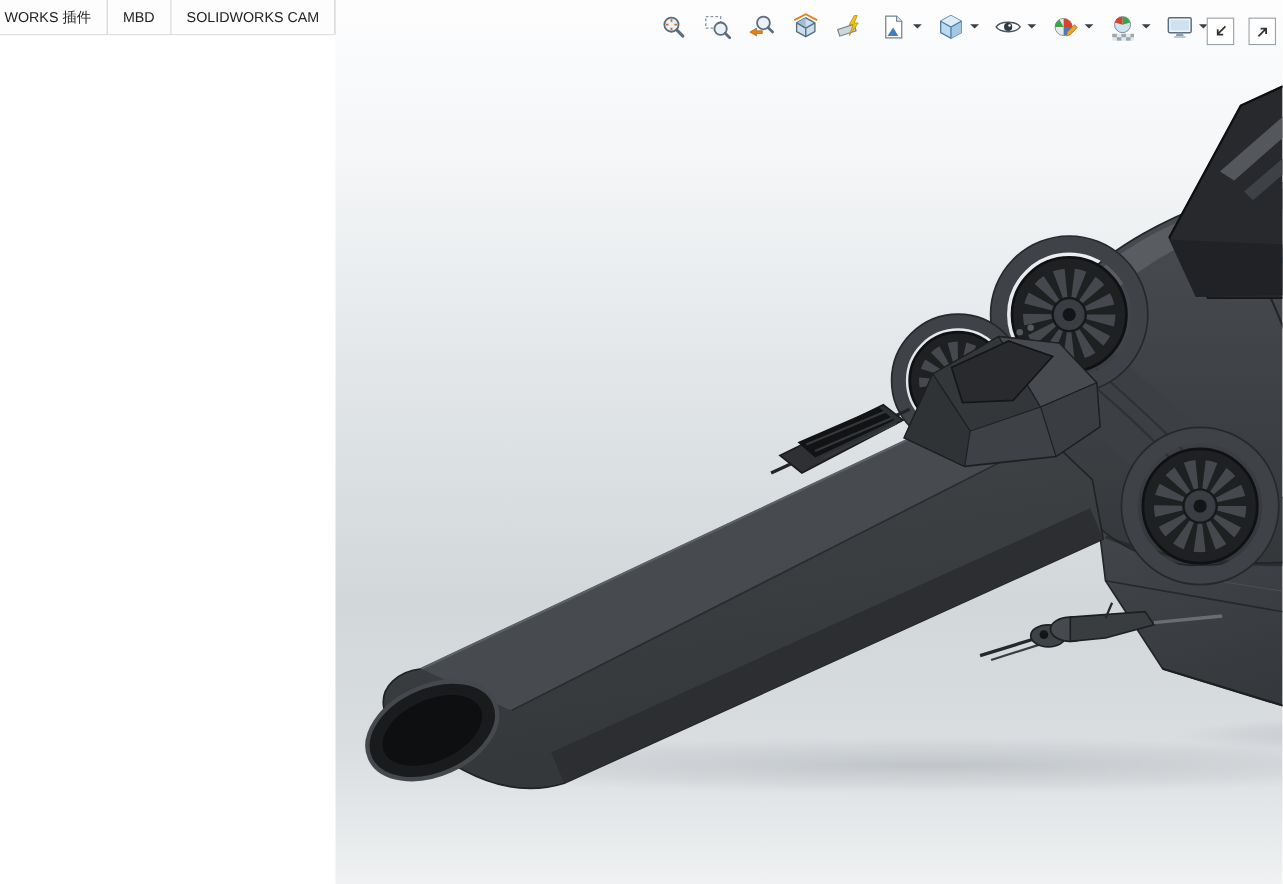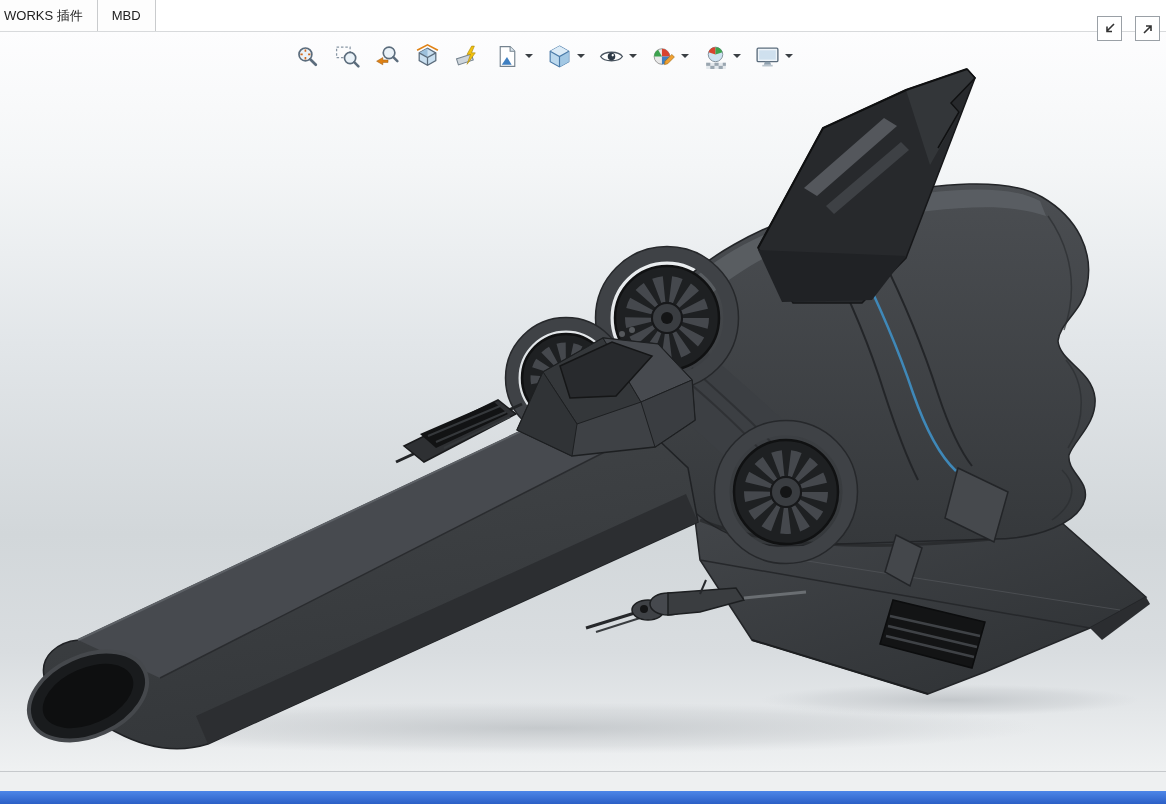--- a/index.html
+++ b/index.html
@@ -1,21 +1,21 @@
 <!DOCTYPE html>
 <html><head>
 <meta charset="utf-8">
 <style>
   html,body{margin:0;padding:0;}
   body{
     width:1166px;height:804px;overflow:hidden;
     font-family:"Liberation Sans", sans-serif;
     background:#ffffff;
   }
-  .app{position:relative;width:1166px;height:804px;display:flex;flex-direction:column;}
+  .app{position:relative;width:1166px;height:804px;display:flex;flex-direction:row;}
 
   
   .tabbar{
     height:32px;box-sizing:border-box;background:#ffffff;
     border-bottom:1px solid #d8dadc;display:flex;align-items:stretch;
     position:relative;z-index:5;flex:0 0 auto;
   }
   .tab{
     padding:0 14px;line-height:31px;font-size:13px;color:#222;
     border-right:1px solid #c9cbcd;background:#fdfdfd;white-space:nowrap;cursor:default;
@@ -55,20 +55,21 @@
   .taskbar{flex:0 0 auto;height:13px;background:linear-gradient(#4d86e8,#2b5fc6);}
 </style>
 </head>
 <body>
 
 <div class="app">
 
   <div class="tabbar">
     <div class="tab first"><span>WORKS 插件</span></div>
     <div class="tab"><span>MBD</span></div>
+    <div class="tab"><span>SOLIDWORKS CAM</span></div>
   </div>
 
   <div class="corner">
     <div class="cornerbtn" title="collapse-pane-left">
       <svg viewBox="0 0 18 18">
         <path d="M13 4 L6 11 M6 6.5 v5 h5" stroke="#333" stroke-width="1.6" fill="none"></path>
       </svg>
     </div>
     <div class="cornerbtn" title="collapse-pane-right">
       <svg viewBox="0 0 18 18">

